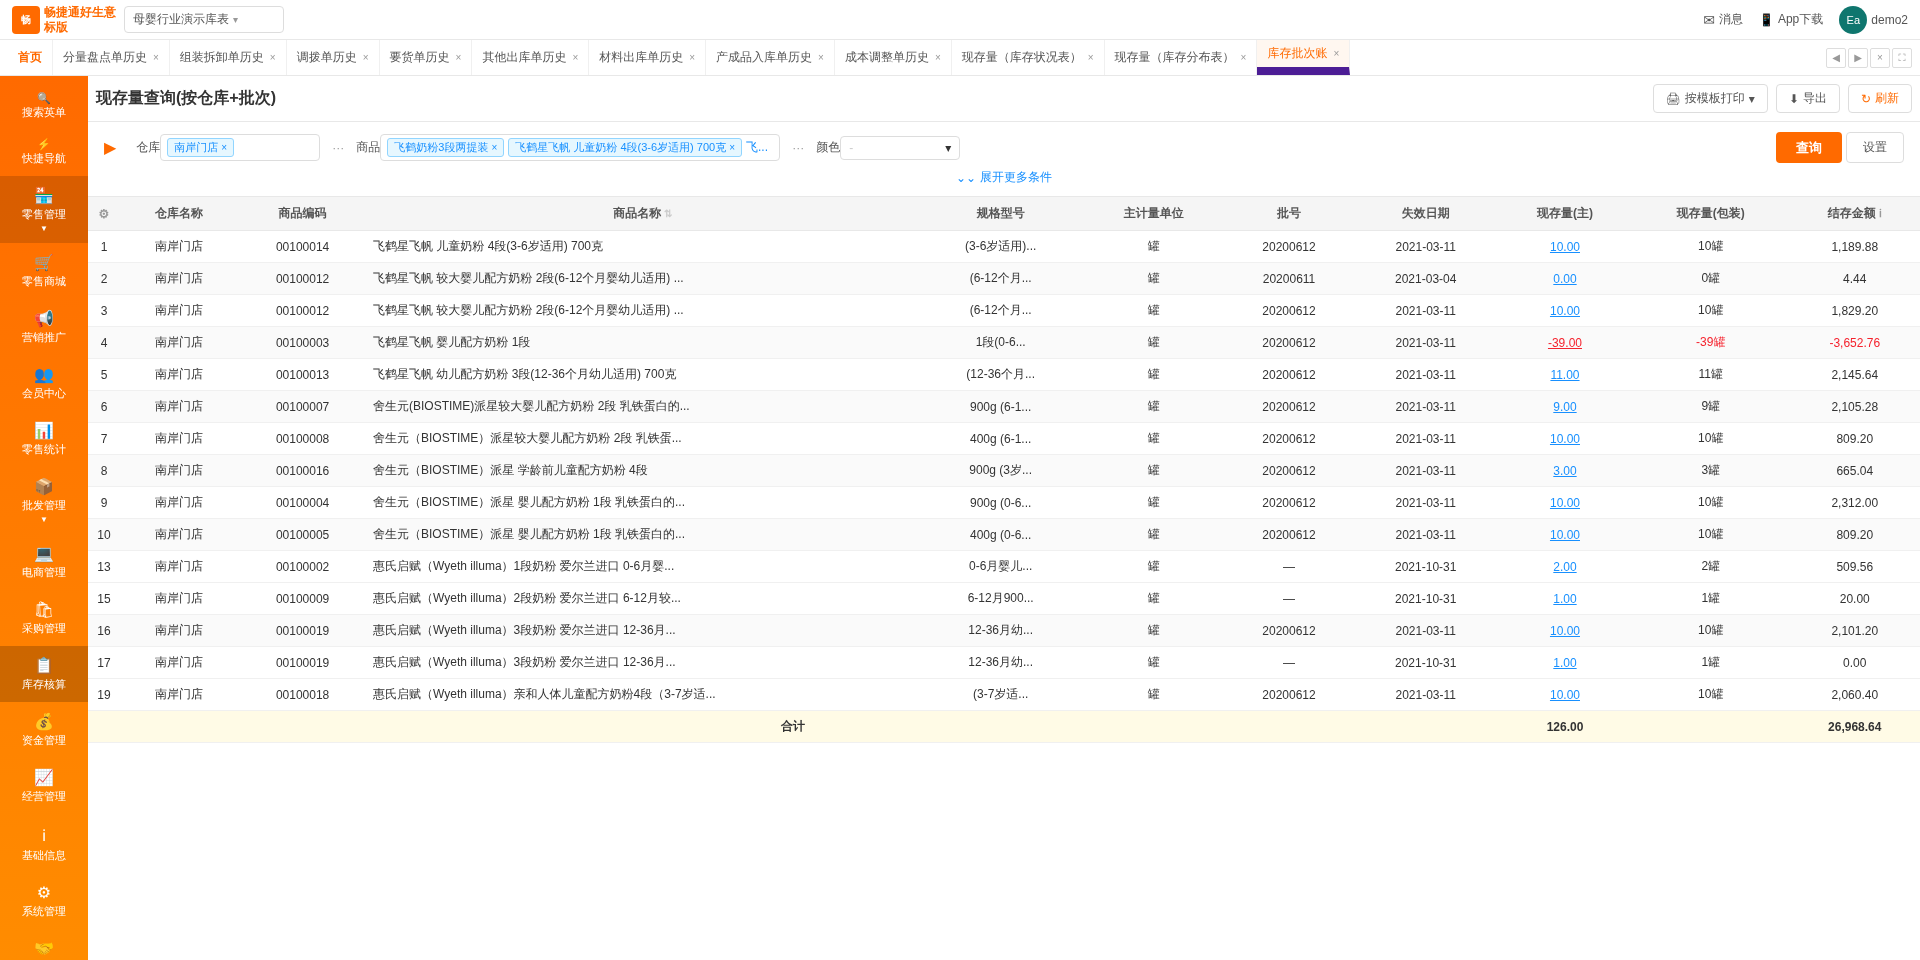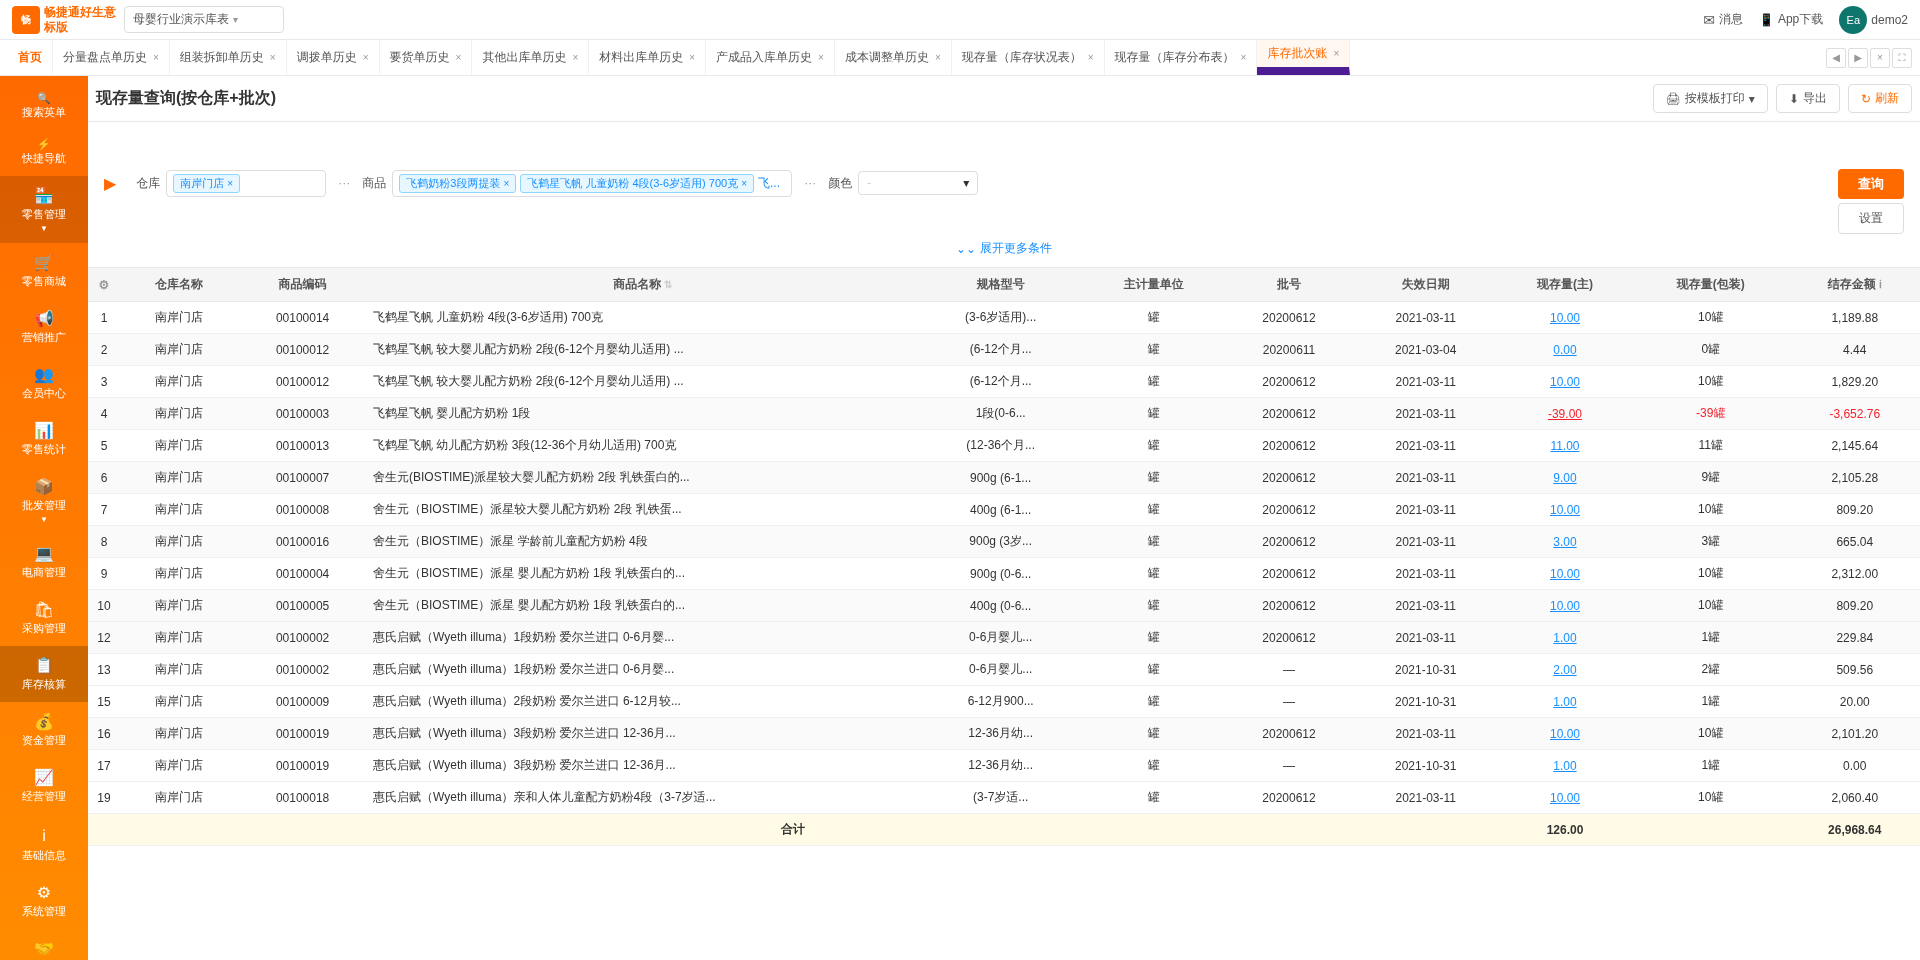--- a/index.html
+++ b/index.html
@@ -45,31 +45,31 @@
     .page-header { background: #fff; padding: 8px 8px; display: flex; align-items: center; justify-content: space-between; border-bottom: 1px solid #e8e8e8; flex-shrink: 0; }
     .page-title { font-size: 16px; font-weight: bold; color: #333; }
     .page-header-actions { display: flex; align-items: center; gap: 8px; }
     .btn-print { display: flex; align-items: center; gap: 4px; padding: 5px 12px; border: 1px solid #ddd; border-radius: 4px; background: #fff; cursor: pointer; font-size: 12px; color: #555; }
     .btn-export { display: flex; align-items: center; gap: 4px; padding: 5px 12px; border: 1px solid #ddd; border-radius: 4px; background: #fff; cursor: pointer; font-size: 12px; color: #555; }
     .btn-refresh { display: flex; align-items: center; gap: 4px; padding: 5px 12px; border: 1px solid #ddd; border-radius: 4px; background: #fff; cursor: pointer; font-size: 12px; color: #ff6a00; }
 
     
     .filter-area { background: #fff; padding: 10px 16px; border-bottom: 1px solid #e8e8e8; flex-shrink: 0; }
     .filter-row { display: flex; align-items: center; gap: 12px; flex-wrap: wrap; }
-    .filter-group { display: flex; align-items: center; gap: 6px; }
+    .filter-group { display: flex; align-items: center; gap: 0; }
     .filter-label { font-size: 12px; color: #555; white-space: nowrap; }
     .filter-tag-container { display: flex; align-items: center; gap: 4px; min-width: 160px; border: 1px solid #ddd; border-radius: 4px; padding: 3px 6px; background: #fff; flex-wrap: wrap; }
     .filter-tag { display: flex; align-items: center; gap: 3px; background: #e6f7ff; border: 1px solid #91d5ff; border-radius: 3px; padding: 1px 6px; font-size: 11px; color: #1890ff; }
     .filter-tag .tag-close { color: #1890ff; cursor: pointer; font-size: 10px; }
     .filter-more { color: #1890ff; cursor: pointer; font-size: 12px; }
     .filter-select { border: 1px solid #ddd; border-radius: 4px; padding: 4px 8px; font-size: 12px; color: #333; min-width: 100px; display: flex; align-items: center; justify-content: space-between; cursor: pointer; }
     .expand-btn { display: flex; align-items: center; gap: 4px; color: #1890ff; font-size: 12px; cursor: pointer; margin: 6px auto 0; width: fit-content; }
     .btn-query { padding: 6px 20px; background: #ff6a00; color: #fff; border: none; border-radius: 4px; cursor: pointer; font-size: 13px; font-weight: bold; }
     .btn-settings { padding: 6px 16px; background: #fff; color: #555; border: 1px solid #ddd; border-radius: 4px; cursor: pointer; font-size: 12px; }
-    .query-btn-group { display: flex; flex-direction: column; gap: 4px; margin-left: auto; margin-top: 37px; }
+    .query-btn-group { display: flex; flex-direction: row; gap: 4px; margin-left: auto; }
 
     
     .table-container { flex: 1; overflow-y: auto; overflow-x: hidden; background: #fff; }
     table { width: 100%; border-collapse: collapse; }
     thead tr { background: #f5f5f5; position: sticky; top: 0; z-index: 1; }
     thead th { padding: 8px 6px; font-size: 12px; font-weight: bold; color: #555; border-bottom: 1px solid #e8e8e8; text-align: center; white-space: nowrap; }
     tbody tr { border-bottom: 1px solid #f0f0f0; }
     tbody tr.summary-row { background: #fffbe6; font-weight: bold; }
     tbody td { padding: 7px 6px; font-size: 12px; color: #333; text-align: center; }
     tbody td.left { text-align: left; }
@@ -430,33 +430,20 @@
     <td>00100005</td>
     <td class="left" style="max-width:280px;overflow:hidden;text-overflow:ellipsis;white-space:nowrap;">舍生元（BIOSTIME）派星 婴儿配方奶粉 1段 乳铁蛋白的...</td>
     <td>400g (0-6...</td>
     <td>罐</td>
     <td>20200612</td>
     <td>2021-03-11</td>
     <td><span class="link-value">10.00</span></td>
     <td class="">10罐</td>
     <td class="">809.20</td>
   </tr>
-            <tr style="background: rgb(250, 250, 250);">
-    <td>12</td>
-    <td>南岸门店</td>
-    <td>00100002</td>
-    <td class="left" style="max-width:280px;overflow:hidden;text-overflow:ellipsis;white-space:nowrap;">惠氏启赋（Wyeth illuma）1段奶粉 爱尔兰进口 0-6月婴...</td>
-    <td>0-6月婴儿...</td>
-    <td>罐</td>
-    <td>20200612</td>
-    <td>2021-03-11</td>
-    <td><span class="link-value">1.00</span></td>
-    <td class="">1罐</td>
-    <td class="">229.84</td>
-  </tr>
             <tr style="background: rgb(255, 255, 255);">
     <td>13</td>
     <td>南岸门店</td>
     <td>00100002</td>
     <td class="left" style="max-width:280px;overflow:hidden;text-overflow:ellipsis;white-space:nowrap;">惠氏启赋（Wyeth illuma）1段奶粉 爱尔兰进口 0-6月婴...</td>
     <td>0-6月婴儿...</td>
     <td>罐</td>
     <td>—</td>
     <td>2021-10-31</td>
     <td><span class="link-value">2.00</span></td>

